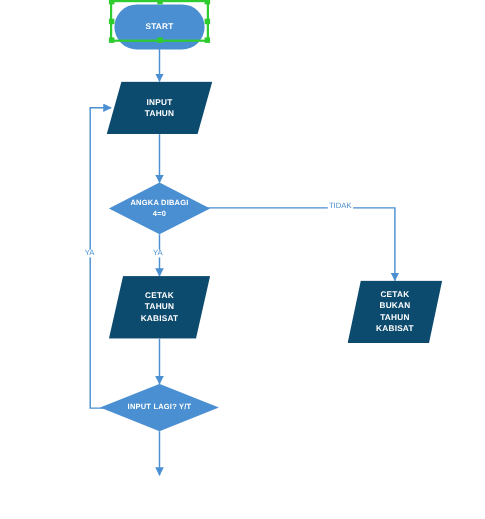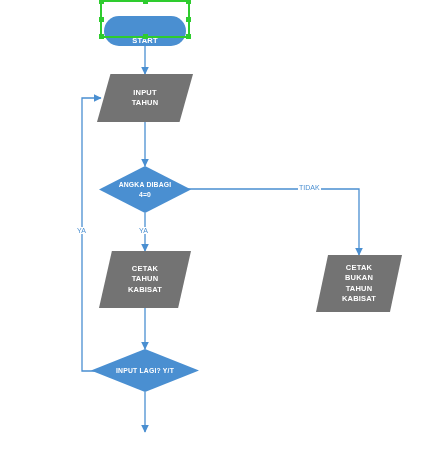--- a/index.html
+++ b/index.html
@@ -26,21 +26,21 @@
     font-weight: bold;
     letter-spacing: 0.2px;
     line-height: 1.35;
     box-sizing: border-box;
   }
   .terminator {
     background: #4a8fd1;
     border-radius: 999px;
   }
   .parallelogram {
-    background: #737373;
+    background: #0c4a6e;
     clip-path: polygon(14% 0%, 100% 0%, 86% 100%, 0% 100%);
   }
   .diamond {
     background: #4a8fd1;
     clip-path: polygon(50% 0%, 100% 50%, 50% 100%, 0% 50%);
   }
   .selection-box {
     position: absolute;
     border: 2px solid #2ecc2e;
     box-sizing: border-box;
@@ -93,21 +93,21 @@
 
     <path d="M184,189 L359,189 L359,255" stroke="#4a8fd1" stroke-width="1.3" fill="none" marker-end="url(#arrow)"></path>
 
     <path d="M145,308 L145,349" stroke="#4a8fd1" stroke-width="1.3" fill="none" marker-end="url(#arrow)"></path>
 
     <path d="M107,371 L82,371 L82,98 L101,98" stroke="#4a8fd1" stroke-width="1.3" fill="none" marker-end="url(#arrow)"></path>
 
     <path d="M145,392 L145,432" stroke="#4a8fd1" stroke-width="1.3" fill="none" marker-end="url(#arrow)"></path>
   </svg>
 
-  <div class="node terminator" style="left:104px; top:16px; width:82px; height:30px;align-items:flex-end;">
+  <div class="node terminator" style="left:104px; top:4px; width:82px; height:41px;">
     <span class="node-text">START</span>
   </div>
   <div class="selection-box" style="left:100px; top:0px; width:90px; height:38px;">
     <div class="handle" style="left:-3px; top:-3px;"></div>
     <div class="handle" style="left:calc(50% - 2.5px); top:-3px;"></div>
     <div class="handle" style="right:-3px; top:-3px;"></div>
     <div class="handle" style="left:-3px; top:calc(50% - 2.5px);"></div>
     <div class="handle" style="right:-3px; top:calc(50% - 2.5px);"></div>
     <div class="handle" style="left:-3px; bottom:-3px;"></div>
     <div class="handle" style="left:calc(50% - 2.5px); bottom:-3px;"></div>

